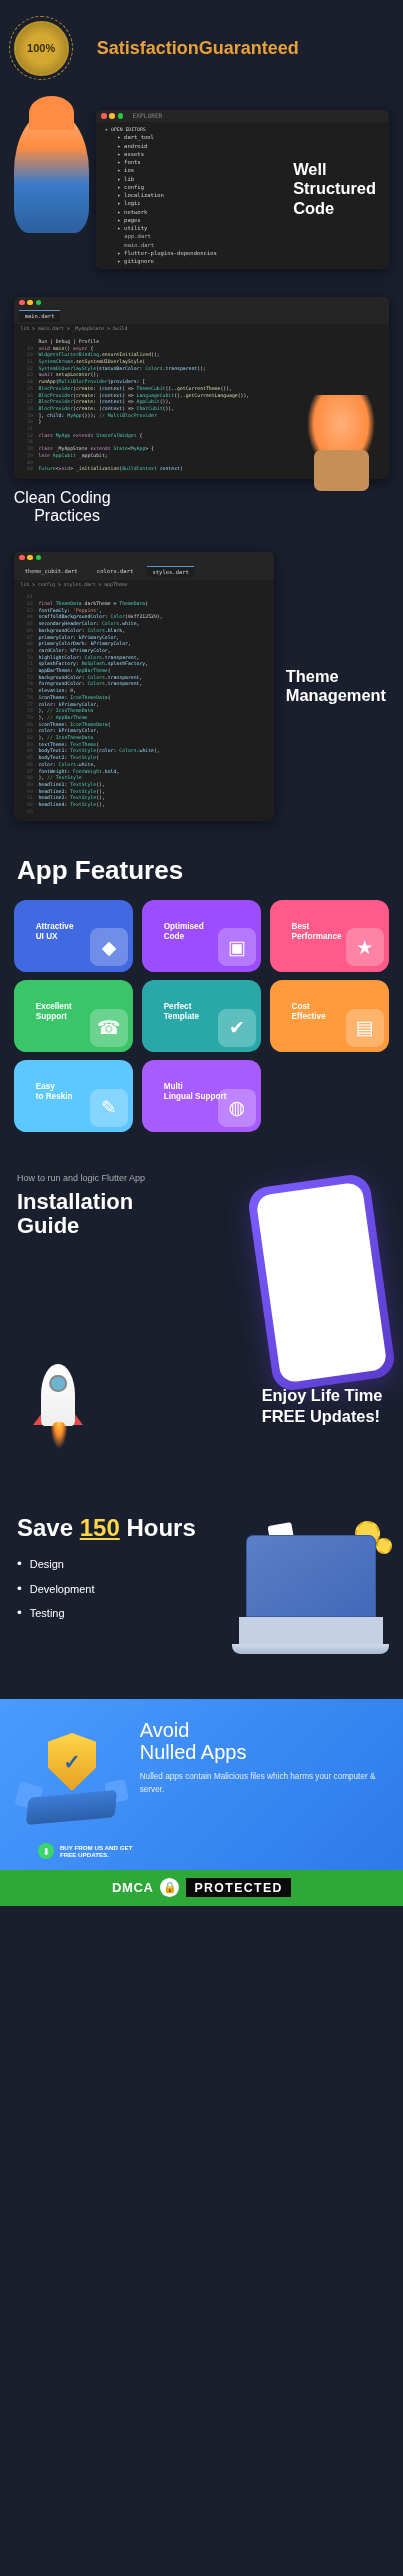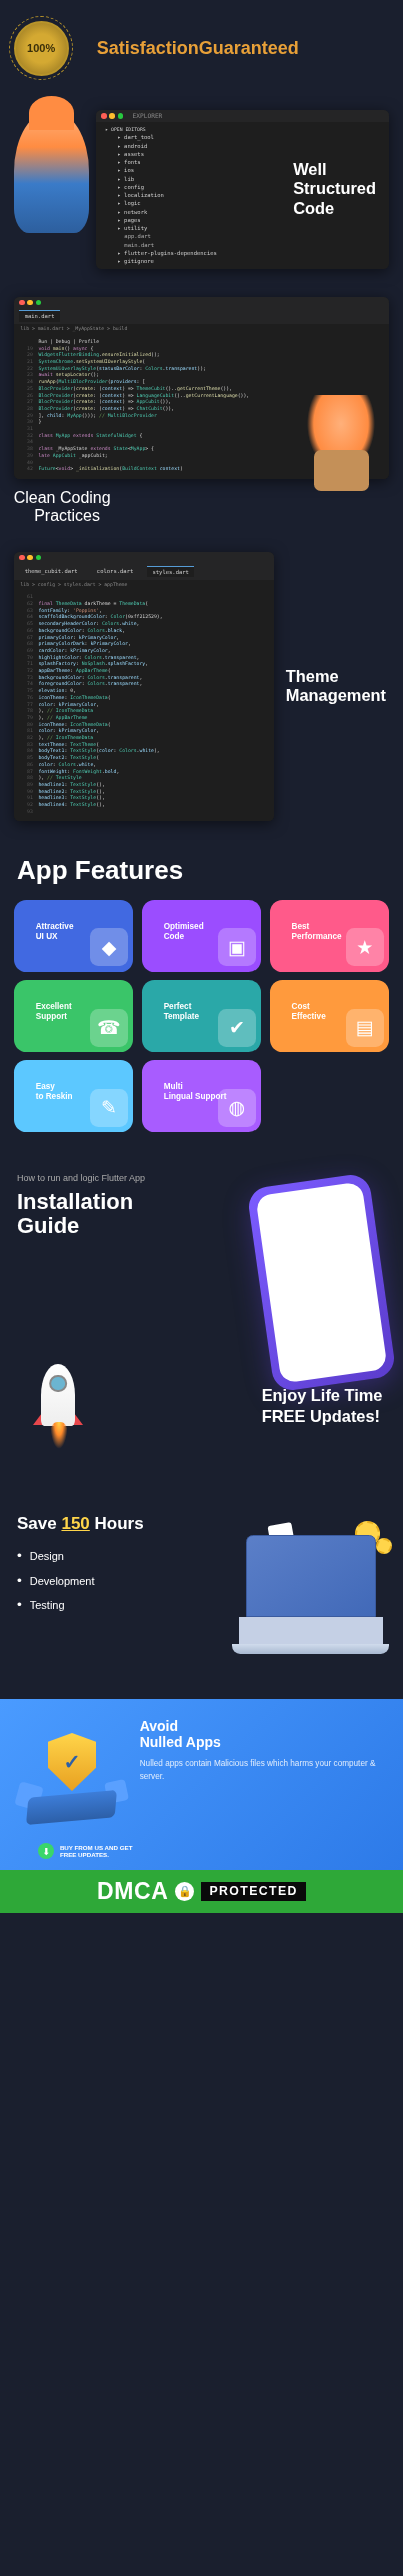--- a/index.html
+++ b/index.html
@@ -59,21 +59,21 @@
 .rocket-body::after { content:''; position:absolute; top:10.3px; left:50%; transform:translateX(-50%); width:13.7px; height:13.7px; background:#6bb5d1; border-radius:50%; border:2.1px solid #888; }
 .rocket-fin { position:absolute; width:0; height:0; border-style:solid; }
 .fin-l { left:12.3px; top:48px; border-width: 0 0 20.5px 15px; border-color: transparent transparent #e8474c transparent; }
 .fin-r { right:12.3px; top:48px; border-width: 0 15px 20.5px 0; border-color: transparent transparent #e8474c transparent; }
 .flame { position:absolute; left:29px; top:65px; width:18px; height:27px; background: radial-gradient(ellipse at top, #ffd54a, #ff8a2a, transparent 70%); border-radius: 50% 50% 60% 60%; }
 .updates-text { position: absolute; right: 20.5px; top: 41px; text-align: left; }
 .updates-text div { font-size: 16.4px; font-weight: 700; line-height: 1.3; }
 
 
 .save-section { padding: 20.5px 17px 34px; position: relative; min-height: 205px; }
-.save-title { font-size: 17px; font-weight: 800; }
+.save-title { font-size: 24px; font-weight: 800; }
 .save-title .hours { color: #ffd54a; text-decoration: underline; }
 .save-list { margin-top: 13.7px; list-style: none; }
 .save-list li { font-size: 11px; margin: 9.6px 0; }
 .save-list li::before { content: '• '; color: #fff; margin-right: 4.1px; font-size: 13.7px; }
 .laptop-mock { position: absolute; right: 13.7px; top: 41px; width: 157px; height: 116px; }
 .laptop-screen { width: 130px; height: 82px; background: linear-gradient(145deg, #5b7fc8, #4169b8); border-radius: 6.8px 6.8px 0 0; margin: 0 auto; position: relative; border: 1.4px solid #3a5a9e; }
 .laptop-base { width: 157px; height: 10.3px; background: linear-gradient(180deg, #d0dbec, #a8b8d0); border-radius: 0 0 8.2px 8.2px; }
 .laptop-keys { width: 144px; height: 27px; background: #c5d0e5; margin: 0 auto; }
 .gears { position: absolute; top: -13.7px; right: -6.8px; width: 41px; height: 41px; }
 .gear { width: 24.6px; height: 24.6px; border-radius: 50%; background: #ffd54a; border: 2.7px dashed #e8b020; position: absolute; }
@@ -82,29 +82,29 @@
 
 .avoid-section { background: linear-gradient(135deg, #4a9bff, #2d7ae8); padding: 20.5px 17px; display: flex; gap: 13.7px; align-items: flex-start; position: relative; min-height: 171px; }
 .shield-art { width: 109px; height: 109px; flex-shrink: 0; position: relative; }
 .platform { width: 89px; height: 27px; background: linear-gradient(180deg, #3d7dd8, #2c5fa8); position: absolute; bottom: 6.8px; left: 10.3px; transform: skewY(-10deg) rotate(5deg); border-radius: 5.5px; }
 .shield { width: 48px; height: 58px; background: linear-gradient(180deg, #ffd54a, #e8a020); position: absolute; top: 13.7px; left: 31px; clip-path: polygon(50% 0%, 100% 15%, 100% 60%, 50% 100%, 0% 60%, 0% 15%); display:flex; align-items:center; justify-content:center; }
 .shield-check { color:#2c5fa8; font-size:20.5px; font-weight:bold; }
 .boxes { position: absolute; }
 .box-l { width: 24px; height: 24px; background: #5aa0ff; left: 0; bottom: 20.5px; transform: rotate(15deg); border-radius: 4.1px; }
 .box-r { width: 20.5px; height: 20.5px; background: #5aa0ff; right: 0; bottom: 27px; transform: rotate(-12deg); border-radius: 4.1px; }
 .avoid-content { flex: 1; }
-.avoid-title { font-size: 14px; font-weight: 700; line-height: 1.1; margin-bottom: 8.2px; }
+.avoid-title { font-size: 20px; font-weight: 400; line-height: 1.1; margin-bottom: 8.2px; }
 .avoid-desc { font-size: 8.2px; line-height: 1.5; color: rgba(255,255,255,0.85); }
 .buy-note { position: absolute; bottom: 10.3px; left: 38px; display: flex; align-items: center; gap: 5.5px; }
 .buy-icon { width: 16.4px; height: 16.4px; border-radius: 50%; background: #3ad66a; display: flex; align-items: center; justify-content: center; font-size: 9.6px; }
 .buy-text { font-size: 6.2px; font-weight: 700; line-height: 1.2; }
 
 
 .dmca { background: #2ea838; padding: 8.2px 13.7px; display: flex; align-items: center; justify-content: center; gap: 6.8px; }
-.dmca-text { font-size: 23px; font-weight: 800; color: #fff; letter-spacing: 0.7px; }
+.dmca-text { font-size: 13px; font-weight: 800; color: #fff; letter-spacing: 0.7px; }
 .lock-icon { width: 19px; height: 19px; background: #fff; border-radius: 50%; display: flex; align-items: center; justify-content: center; color: #2ea838; font-size: 11px; }
 .protected { background: #0a0a0a; color: #fff; font-size: 12.3px; font-weight: 700; padding: 2.7px 8.2px; letter-spacing: 1.4px; }
 
 .tab-bar { background: #252526; padding: 2.7px 5.5px; font-size: 5.5px; color: #ccc; display: flex; gap: 8.2px; }
 .tab { padding: 2.1px 5.5px; }
 .tab.active { background: #1e1e1e; border-top: 0.7px solid #569cd6; }
 .breadcrumb { padding: 2.1px 6.8px; font-size: 4.8px; color: #888; background: #1e1e1e; }
 </style>
 </head>
 <body>

